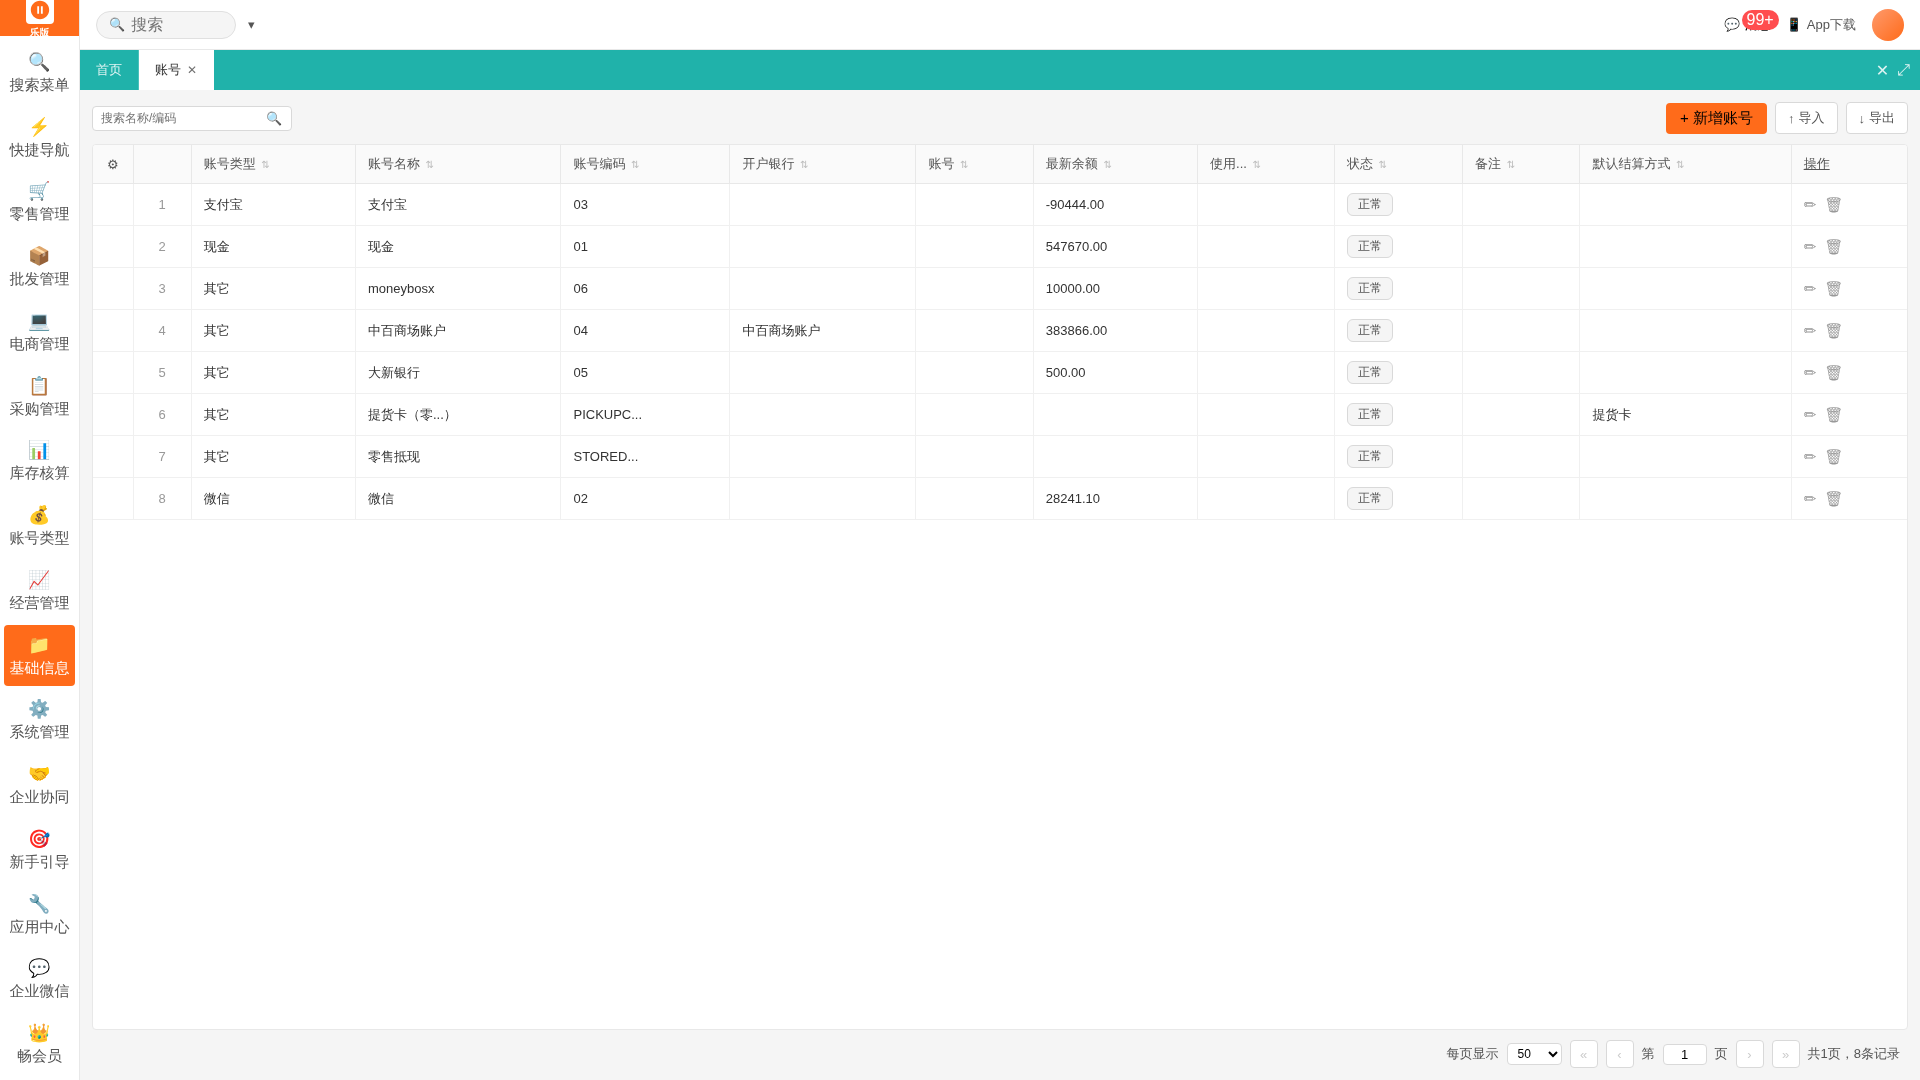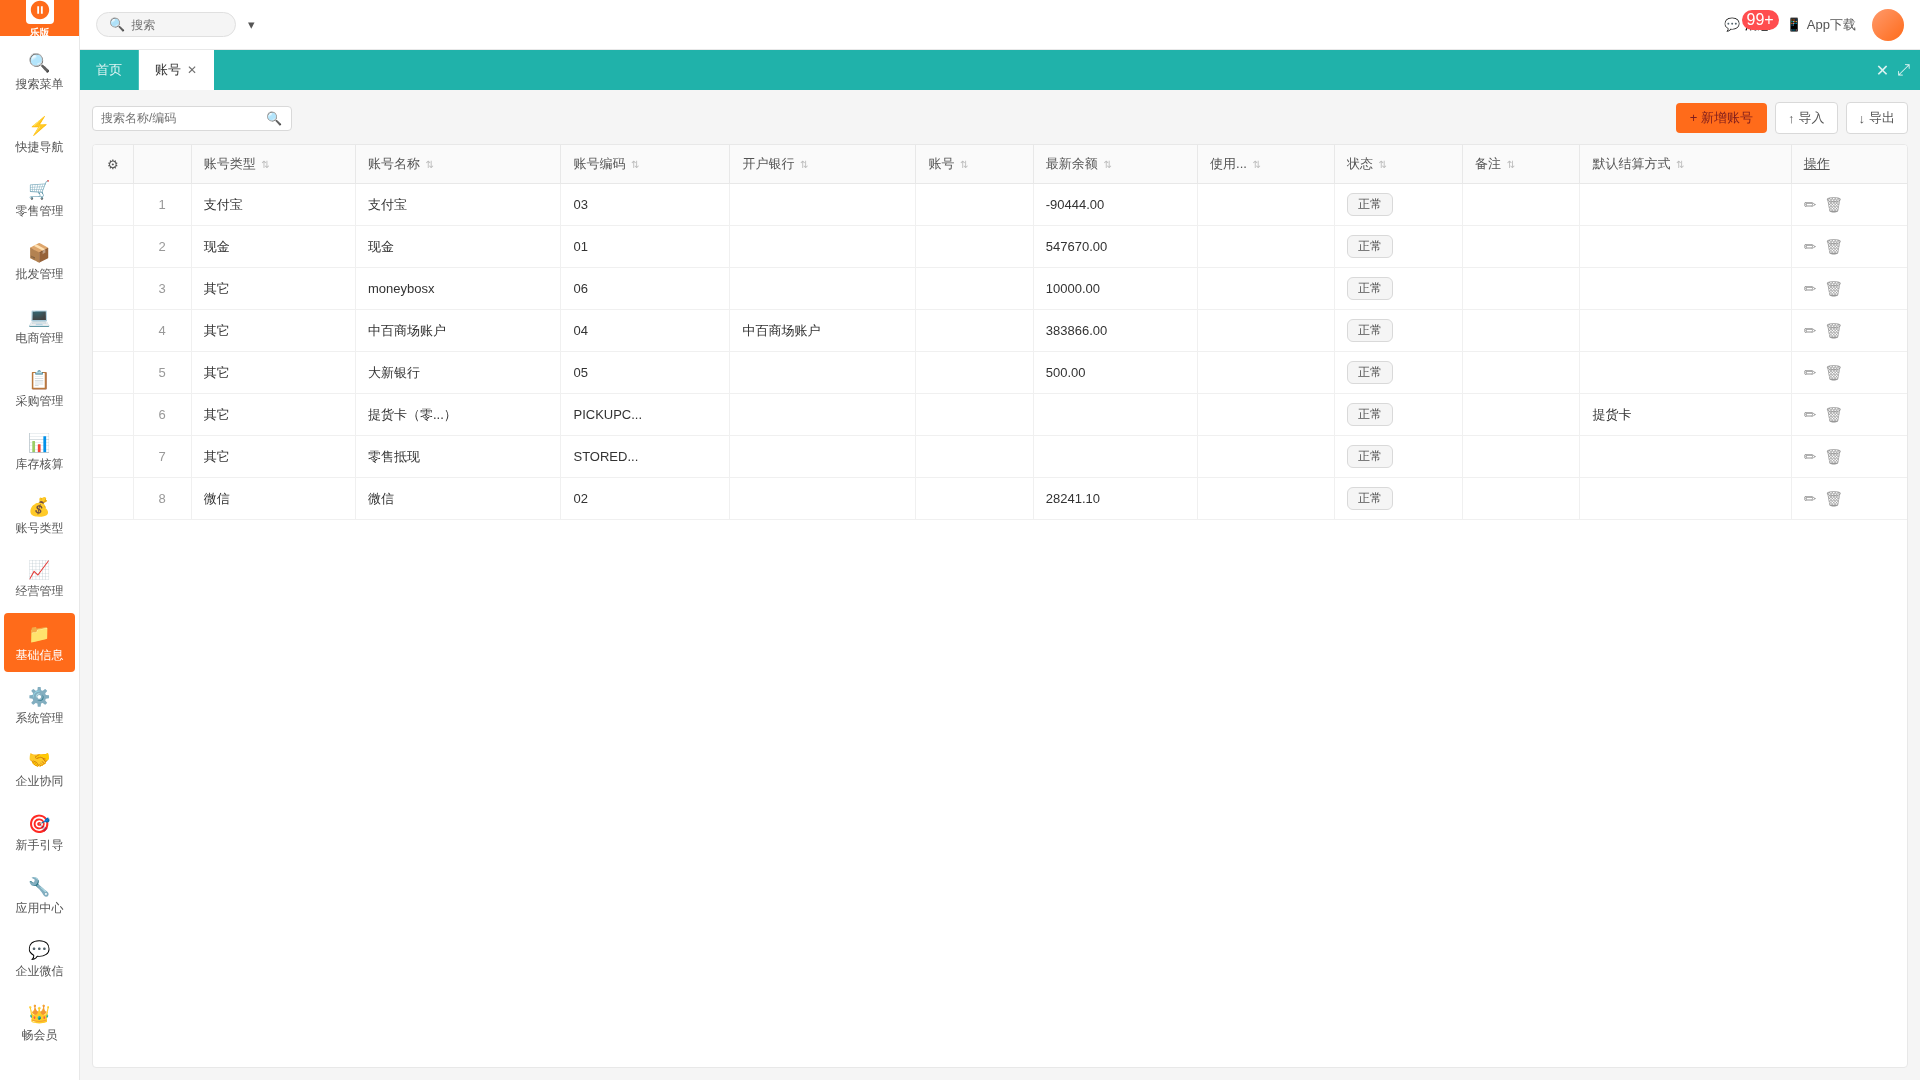--- a/index.html
+++ b/index.html
@@ -56,21 +56,21 @@
       padding: 10px 4px;
       cursor: pointer;
       color: #555;
       font-size: 12px;
       border-radius: 4px;
       margin: 2px 4px;
       min-height: 52px;
     }
     .sidebar-item.active { background: #ff6b1a; color: #fff; border-radius: 4px; }
     .sidebar-item .menu-icon { font-size: 18px; margin-bottom: 3px; }
-    .sidebar-item .menu-label { font-size: 12px; text-align: center; line-height: 1.2; }
+    .sidebar-item .menu-label { font-size: 15px; text-align: center; line-height: 1.2; }
 
     
     .main {
       flex: 1;
       display: flex;
       flex-direction: column;
       height: 100%;
       overflow: hidden;
     }
 
@@ -97,21 +97,21 @@
       padding: 4px 12px;
       display: flex;
       align-items: center;
       width: 140px;
       gap: 6px;
     }
     .search-box input {
       border: none;
       background: transparent;
       outline: none;
-      font-size: 12px;
+      font-size: 16px;
       color: #999;
       width: 100%;
     }
     .nav-dropdown {
       display: flex;
       align-items: center;
       gap: 4px;
       cursor: pointer;
       color: #555;
       font-size: 13px;
@@ -236,26 +236,26 @@
       color: #404040;
       width: 100%;
     }
     .toolbar-right {
       display: flex;
       align-items: center;
       gap: 8px;
     }
     .btn-primary {
       background: #ff6b1a;
-      color: #7f1d1d;
+      color: #000000;
       border: none;
       border-radius: 4px;
       padding: 6px 14px;
       cursor: pointer;
-      font-size: 13px;
+      font-size: 15px;
       display: flex;
       align-items: center;
       gap: 4px;
     }
     .btn-default {
       background: #fff;
       color: #555;
       border: 1px solid #d9d9d9;
       border-radius: 4px;
       padding: 6px 12px;
@@ -689,14 +689,30 @@
       <div class="action-btns">
         <span class="action-btn" title="编辑">✏</span>
         <span class="action-btn" title="删除">🗑</span>
       </div>
     </td>
   </tr>
           </tbody>
       </table>
     </div>
 
+    <div class="pagination">
+      <span>每页显示</span>
+      <select class="page-size-select">
+        <option>50</option>
+        <option>20</option>
+        <option>100</option>
+      </select>
+      <div class="page-btn disabled">«</div>
+      <div class="page-btn disabled">‹</div>
+      <span>第</span>
+      <input class="page-input" type="text" value="1" style="">
+      <span>页</span>
+      <div class="page-btn disabled">›</div>
+      <div class="page-btn disabled">»</div>
+      <span class="pagination-info">共1页，8条记录</span>
+    </div>
   </div>
 </div>
 
 </body></html>

